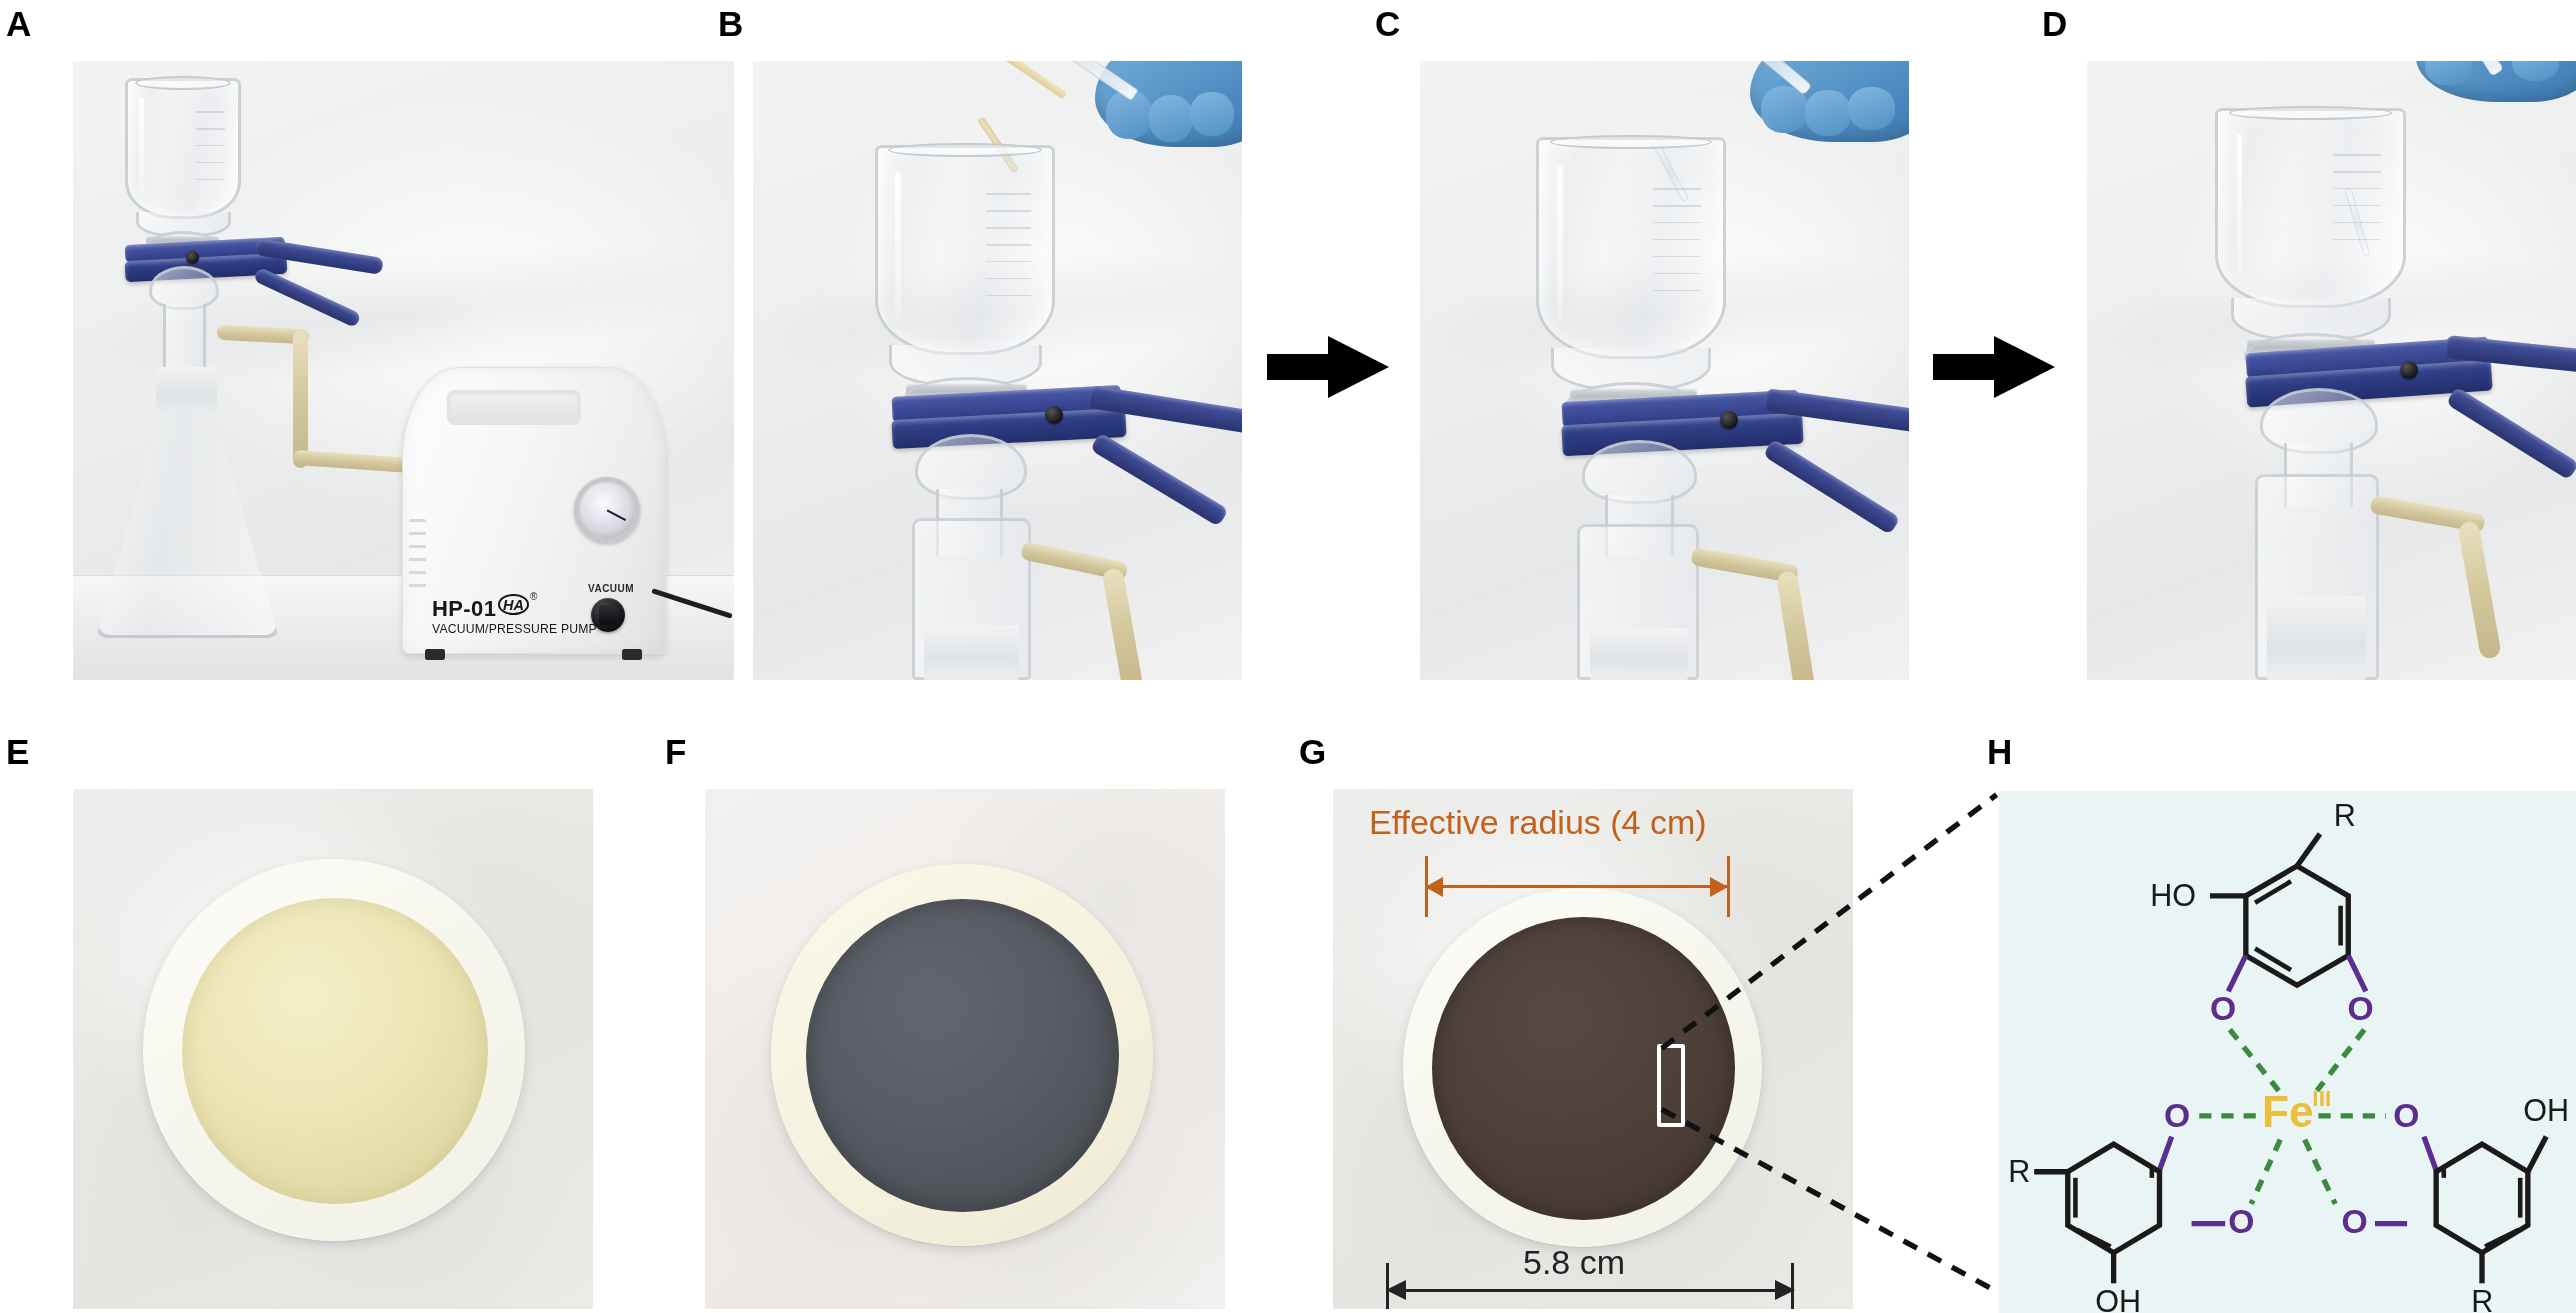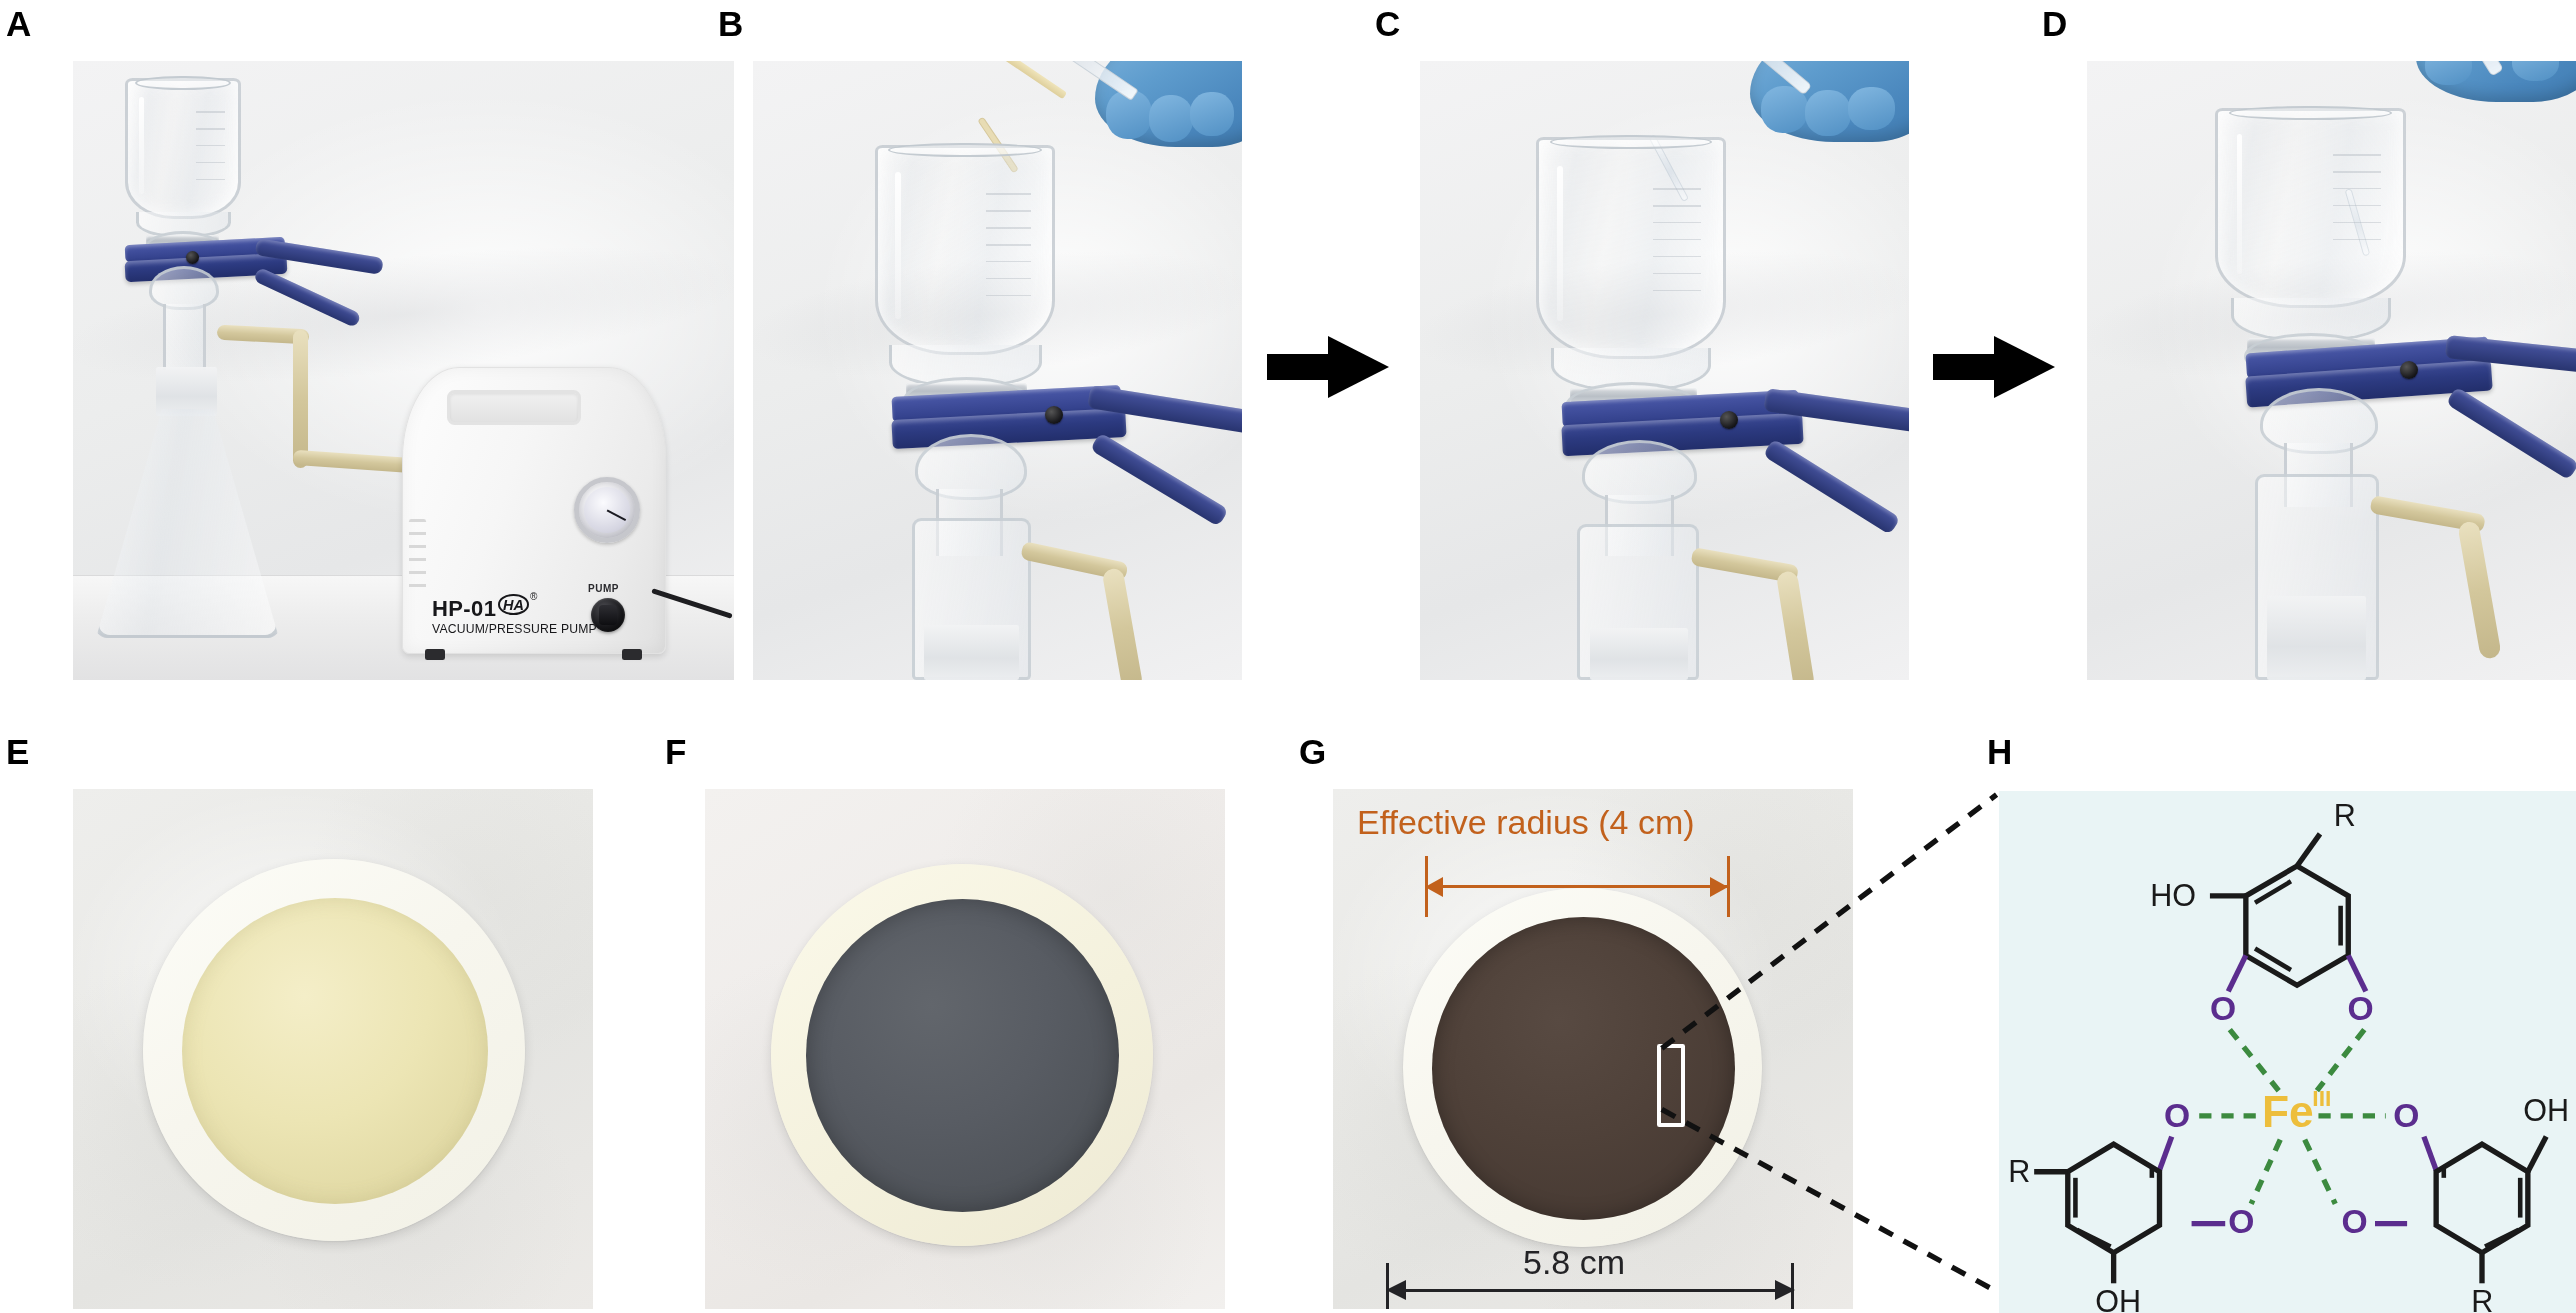--- a/index.html
+++ b/index.html
@@ -403,21 +403,21 @@
         <div class="dial"></div>
         <div class="needle"></div>
       </div>
       <div class="pump-vents" style="left:336px; top:458px; width:17px; height:78px;"></div>
 
       <div class="pump-text-model" style="left:359px; top:535px; font-size:22px;">HP-01</div>
       <div class="pump-logo" style="left:425px; top:533px; width:31px; height:21.4px; font-size:14.5px;">HA</div>
       <div class="pump-reg" style="left:457px; top:530px; font-size:10px;">®</div>
       <div class="pump-text-sub" style="left:359px; top:561px; font-size:12.2px;">VACUUM/PRESSURE PUMP</div>
 
-      <div class="pump-power-label" style="left:515px; top:522px; font-size:10px;">PUMP</div>
+      <div class="pump-power-label" style="left:515px; top:522px; font-size:10px;">VACUUM</div>
       <div class="pump-switch" style="left:518px; top:537px; width:34px; height:34px;"></div>
 
       <div class="pump-foot" style="left:352px; top:588px; width:20px; height:10.7px;"></div>
       <div class="pump-foot" style="left:549px; top:588px; width:20px; height:10.7px;"></div>
       <div class="pump-cord" style="left:579px; top:527px; width:84px; transform:rotate(18deg); transform-origin:left center;"></div>
     </div>
   </div>
 
   <div class="panel-label" style="left:718px; top:6.1px;">B</div>
 
@@ -571,21 +571,21 @@
   <div class="panel-label" style="left:1299px; top:734px;">G</div>
 
   <div class="photo" style="left:1333px; top:789px; width:520px; height:520px;">
     <div class="mem-bg"></div>
 
     <div class="mem-ring" style="left:70px; top:99px; width:359px; height:359px;"></div>
     <div class="mem-disc" style="left:99px; top:128px; width:303px; height:303px;
                 background: radial-gradient(circle at 42% 34%, #584a42 0%, #4f4139 46%, #473a33 80%, #3f332d 100%);
                 box-shadow: inset 0 0 21.4px rgba(0,0,0,.3);"></div>
 
-    <div class="ann-text" style="left:24px; top:13.8px; font-size:34px;">Effective radius (4 cm)</div>
+    <div class="ann-text" style="left:36px; top:13.8px; font-size:34px;">Effective radius (4 cm)</div>
     <div class="ann-v" style="left:92px; top:67px; height:61px;"></div>
     <div class="ann-v" style="left:394px; top:67px; height:61px;"></div>
     <div class="ann-h" style="left:96px; top:96px; width:300px;"></div>
     <div class="ann-arrow-l" style="left:92px; top:88px;"></div>
     <div class="ann-arrow-r" style="left:377px; top:88px;"></div>
 
     <div class="roi-box" style="left:324px; top:255px; width:27.5px; height:83px;"></div>
 
     <div class="dim-text" style="left:190px; top:454px; font-size:34px;">5.8 cm</div>
     <div class="dim-v" style="left:53px; top:474px; height:46px;"></div>

